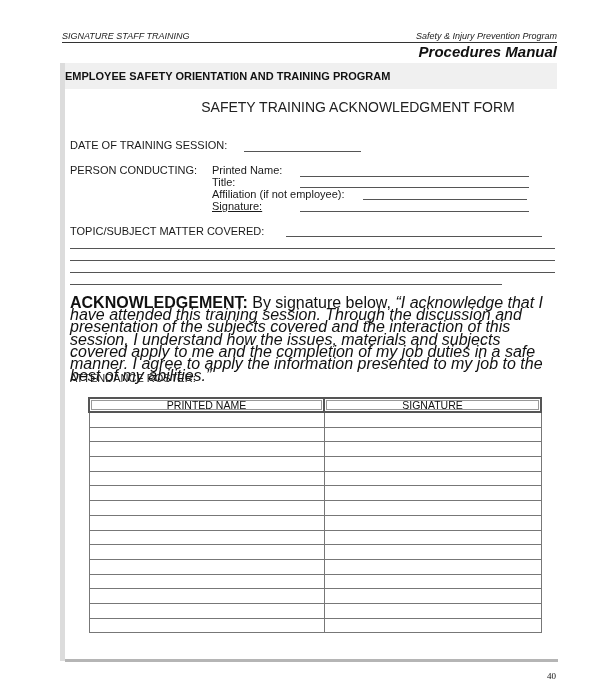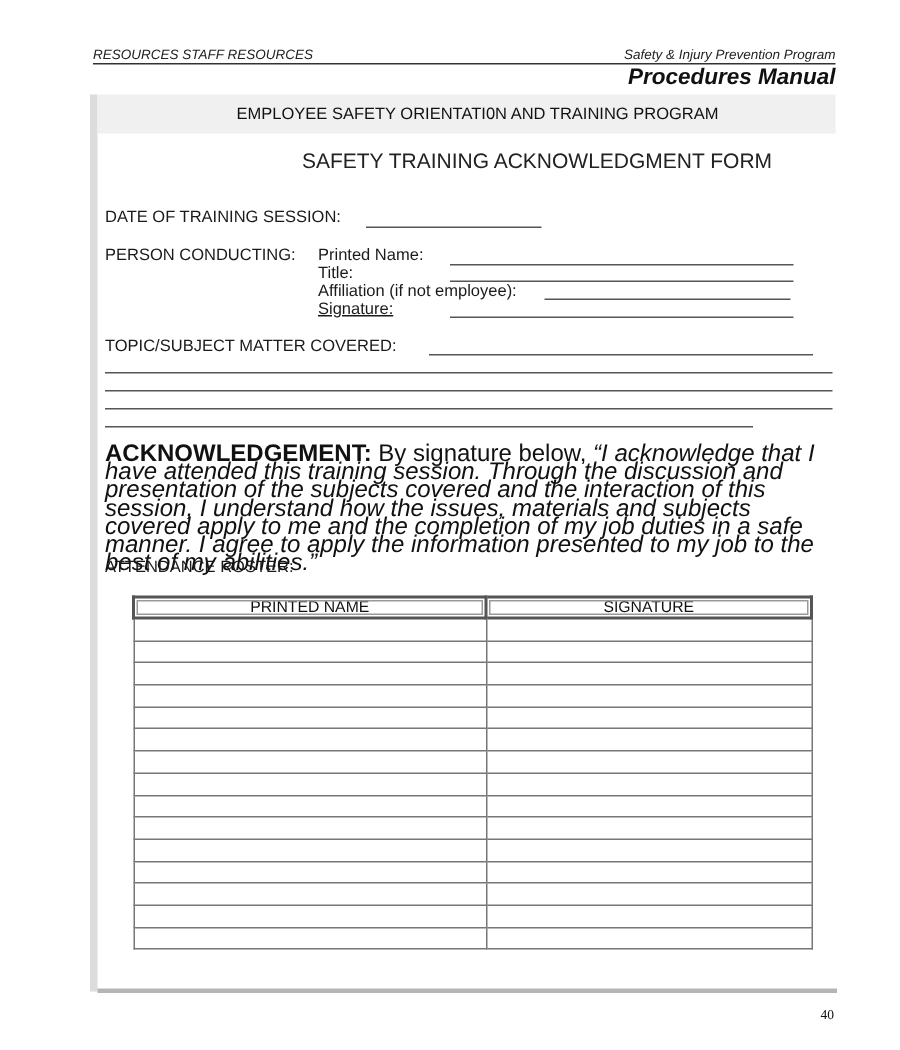--- a/index.html
+++ b/index.html
@@ -9,43 +9,43 @@
     }
     .abs { position: absolute; }
     .hdr-left { left: 62px; top: 31px; font-size: 9px; font-style: italic; color: #222; }
     .hdr-right { right: 43px; top: 31px; font-size: 9px; font-style: italic; color: #222; text-align: right; }
     .hdr-rule { left: 62px; top: 42px; width: 495px; height: 1px; background: #333; }
     .hdr-sub { right: 43px; top: 43px; font-size: 15px; font-style: italic; font-weight: bold; color: #111; }
 
     .left-bar { left: 60px; top: 63px; width: 5px; height: 598px; background: #dcdcdc; }
     .bottom-bar { left: 65px; top: 659px; width: 493px; height: 3px; background: #b5b5b5; }
     .band { left: 65px; top: 63px; width: 492px; height: 26px; background: #f0f0f0; }
-    .band-title { left: 65px; top: 63px; width: 414px; height: 26px; line-height: 26px; text-align: right;
-      font-size: 11px; font-weight: normal; color: #111; }
+    .band-title { left: 65px; top: 63px; width: 414px; height: 26px; line-height: 26px; text-align: left;
+      font-size: 11px; font-weight: bold; color: #111; }
     .form-title { left: 65px; top: 99px; width: 492px; text-align: center; font-size: 14px; color: #222; padding-left: 47px; }
 
     .lbl { font-size: 11px; color: #1a1a1a; white-space: nowrap; text-align: right; }
     .uline { height: 1px; background: #555; }
 
     .ack { left: 70px; top: 297px; width: 488px; font-size: 16px; line-height: 12.2px; color: #111; }
     .ack b { font-weight: bold; font-style: normal; }
     .ack i { font-style: italic; }
 
     table.roster { position: absolute; left: 88px; top: 397px; width: 452px; border-collapse: collapse; table-layout: fixed; }
     table.roster th {
       font-weight: normal; font-size: 10.5px; height: 11px; padding: 0; text-align: center;
       border: 2px solid #555; outline: 1px solid #999; outline-offset: -3px; color: #111; margin-left: 16px;
     }
     table.roster td { height: 13.7px; padding: 0; border: 1px solid #777; }
     .pagenum { left: 547px; top: 671px; font-family: "Liberation Serif", serif; font-size: 9px; color: #111; }
   </style>
 </head>
 <body>
 
-<div class="abs hdr-left">RESOURCES STAFF RESOURCES</div>
+<div class="abs hdr-left">SIGNATURE STAFF TRAINING</div>
 <div class="abs hdr-right">Safety &amp; Injury Prevention Program</div>
 <div class="abs hdr-rule"></div>
 <div class="abs hdr-sub">Procedures Manual</div>
 
 <div class="abs left-bar"></div>
 <div class="abs band"></div>
 <div class="abs band-title">EMPLOYEE SAFETY ORIENTATI0N AND TRAINING PROGRAM</div>
 <div class="abs form-title">SAFETY TRAINING ACKNOWLEDGMENT FORM</div>
 
 <div class="abs lbl" style="left:70px; top:139px;">DATE OF TRAINING SESSION:</div>

